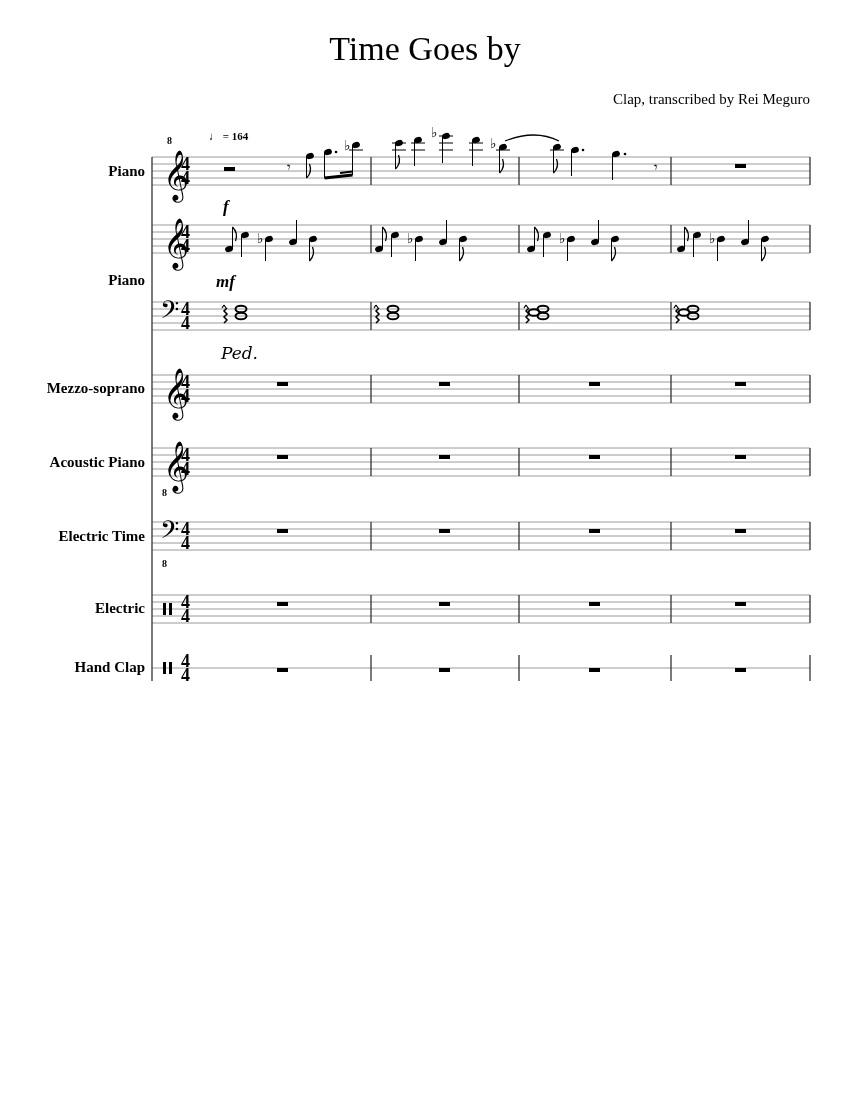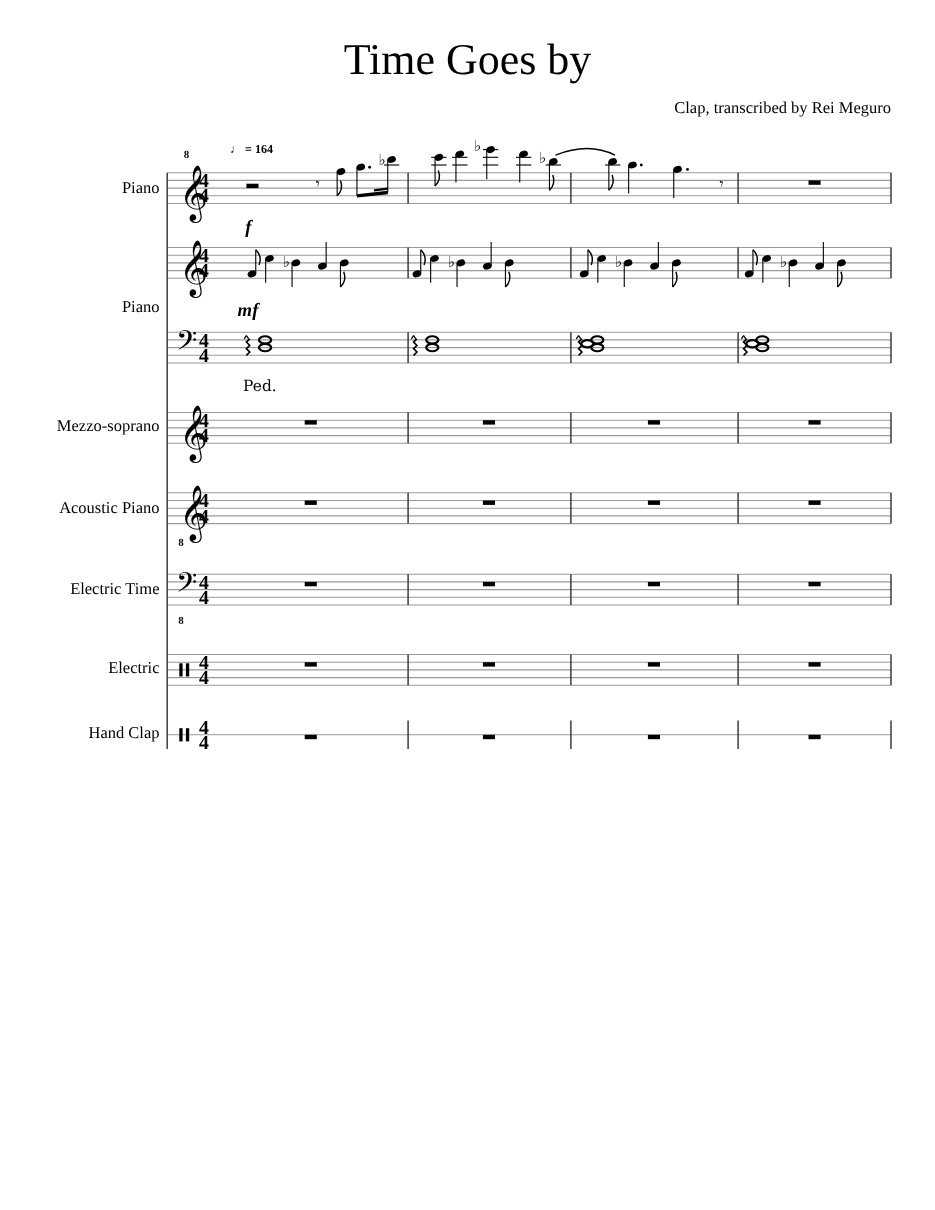--- a/index.html
+++ b/index.html
@@ -1,22 +1,22 @@
 <!DOCTYPE html>
 <html><head>
 <meta charset="utf-8">
 <style>
   html, body { margin: 0; padding: 0; background: #ffffff; }
   body { width: 850px; height: 1100px; position: relative; overflow: hidden; font-family: "Liberation Serif", "DejaVu Serif", serif; color: #000; }
-  .title { position: absolute; top: 30px; left: 0; width: 850px; text-align: center; font-size: 40px; }
+  .title { position: absolute; top: 30px; left: 0; width: 850px; text-align: center; font-size: 34px; }
   .composer { position: absolute; top: 91px; right: 40px; font-size: 15px; }
-  .inst-label { position: absolute; font-size: 15px; text-align: right; right: 705px; white-space: nowrap; }
+  .inst-label { position: absolute; font-size: 15px; text-align: right; right: 705px; white-space: nowrap; font-weight: bold; }
   .tempo { position: absolute; left: 209px; top: 130px; font-size: 11px; font-weight: bold; }
   .dyn { position: absolute; font-style: italic; font-weight: bold; font-size: 17px; }
-  .ped { position: absolute; font-size: 14px; font-family: "DejaVu Serif", serif; }
+  .ped { position: absolute; font-size: 17px; font-family: "DejaVu Serif", serif; font-style: italic; }
   svg#score { position: absolute; left: 0; top: 0; }
 </style>
 </head>
 <body>
 
 <div class="title">Time Goes by</div>
 <div class="composer">Clap, transcribed by Rei Meguro</div>
 <div class="tempo">♩ = 164</div>
 
 <div class="inst-label" style="top:163px">Piano</div>

